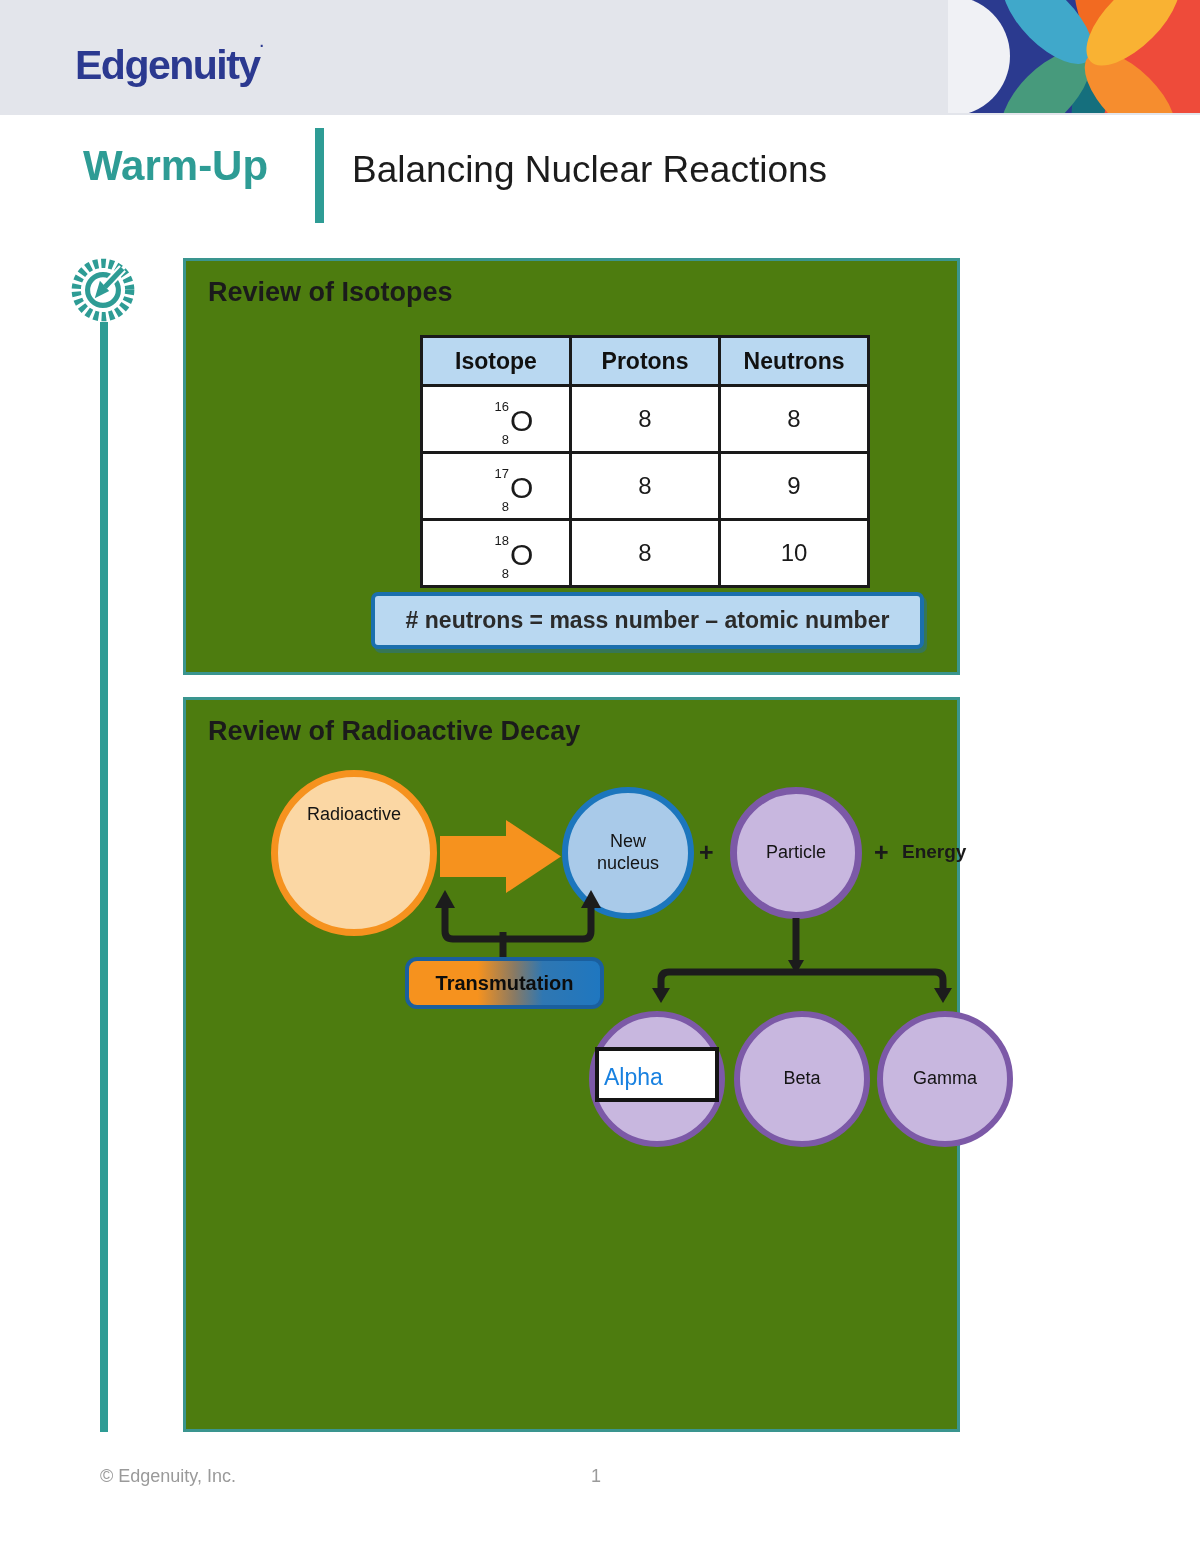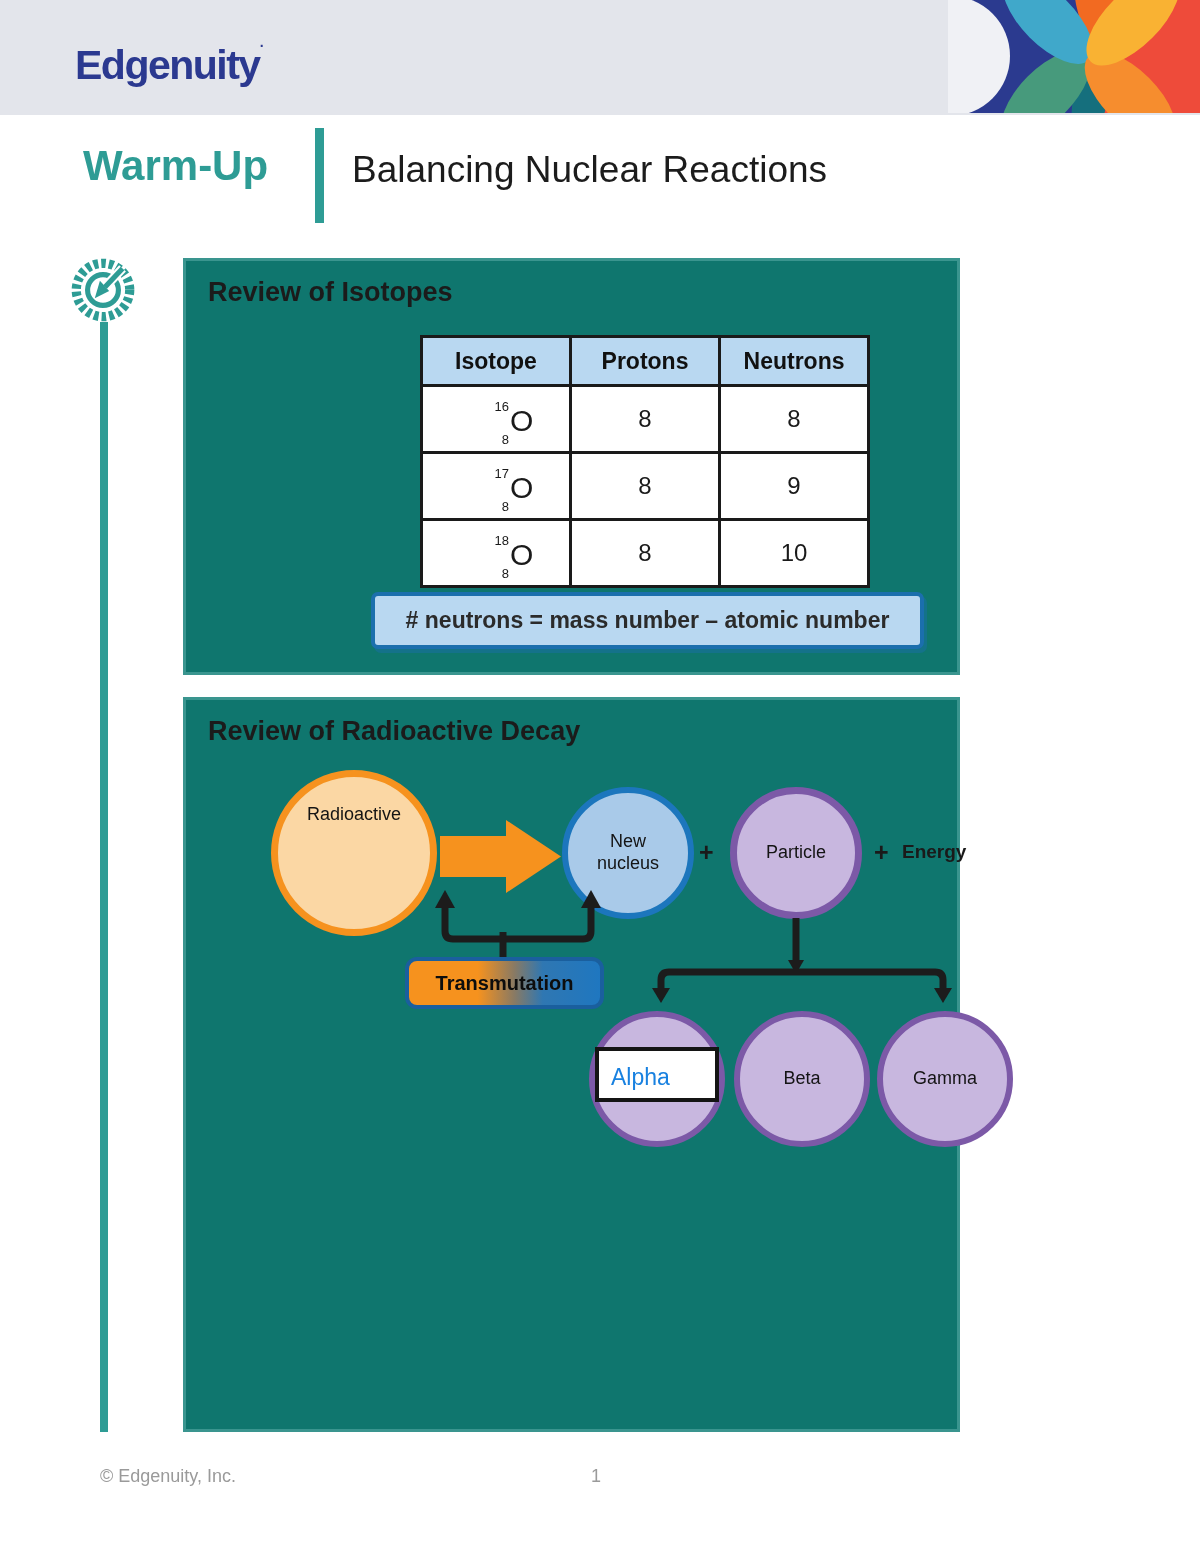--- a/index.html
+++ b/index.html
@@ -15,21 +15,21 @@
 
   .eyebrow{position:absolute;left:83px;top:142px;font-size:42px;font-weight:bold;color:#2e9c95;}
   .title-sep{position:absolute;left:315px;top:128px;width:9px;height:95px;background:#2e9c95;}
   .doc-title{position:absolute;left:352px;top:149px;font-size:37px;color:#1c1c1c;}
 
   
   .target-icon{position:absolute;left:66px;top:253px;width:74px;height:74px;}
   .rail{position:absolute;left:100px;top:322px;width:8px;height:1110px;background:#2e9c95;}
 
   
-  .panel{position:absolute;left:183px;width:777px;border:3px solid #3a958f;background:#0f766e;box-sizing:border-box;}
+  .panel{position:absolute;left:183px;width:777px;border:3px solid #3a958f;background:#4d7c0f;box-sizing:border-box;}
   #panel-isotopes{top:258px;height:417px;}
   #panel-decay{top:697px;height:735px;}
   .panel-heading{position:absolute;left:22px;top:16px;font-size:27px;font-weight:bold;color:#1b1b1b;}
 
   
   .iso-table{position:absolute;left:234px;top:74px;border-collapse:collapse;}
   .iso-table th,.iso-table td{border:3px solid #1a1a1a;text-align:center;vertical-align:middle;}
   .iso-table th{background:#b9d8f1;width:144px;height:44px;font-size:23px;font-weight:bold;color:#111;}
   .iso-table td{height:62px;font-size:24px;color:#1a1a1a;background:#fff;}
   .blue{color:#1881e0;}
@@ -52,21 +52,21 @@
   #c-particle{left:544px;top:87px;width:132px;height:132px;background:#c8b7df;border:7px solid #7c59a7;}
   #c-alpha{left:403px;top:311px;width:136px;height:136px;background:#c8b7df;border:6px solid #7c59a7;}
   #c-beta{left:548px;top:311px;width:136px;height:136px;background:#c8b7df;border:6px solid #7c59a7;}
   #c-gamma{left:691px;top:311px;width:136px;height:136px;background:#c8b7df;border:6px solid #7c59a7;}
   .circ-label{font-size:18px;color:#141414;line-height:1.2;}
   #radioactive-label{position:absolute;left:85px;top:104px;width:166px;text-align:center;
                      font-size:18px;color:#141414;}
   .answer-box{position:absolute;background:#fff;border:3px solid #141414;box-sizing:border-box;
               display:flex;align-items:center;font-size:22px;color:#1881e0;}
   #box-nucleus{left:95px;top:126px;width:146px;height:53px;justify-content:center;}
-  #box-alpha{left:409px;top:347px;width:124px;height:55px;border-width:4px;padding-left:12px;
+  #box-alpha{left:409px;top:347px;width:124px;height:55px;border-width:4px;padding-left:5px;
              align-items:flex-end;padding-bottom:7px;font-size:23px;}
   .plus{position:absolute;font-size:25px;font-weight:600;color:#1a1a1a;}
   #plus-a{left:513px;top:138px;}
   #plus-b{left:688px;top:138px;}
   #energy-label{position:absolute;left:716px;top:141px;font-size:19px;font-weight:bold;color:#1a1a1a;}
   #btn-transmutation{position:absolute;left:219px;top:257px;width:199px;height:52px;box-sizing:border-box;
       background:linear-gradient(90deg,#f6921e 0%,#f6921e 36%,#8a7a63 55%,#2f77b2 70%,#1f77c0 100%);
       border:4px solid #1a5f9e;border-radius:12px;display:flex;align-items:center;justify-content:center;
       font-size:20px;font-weight:bold;color:#0d0d0d;}
   .conn{position:absolute;pointer-events:none;}

